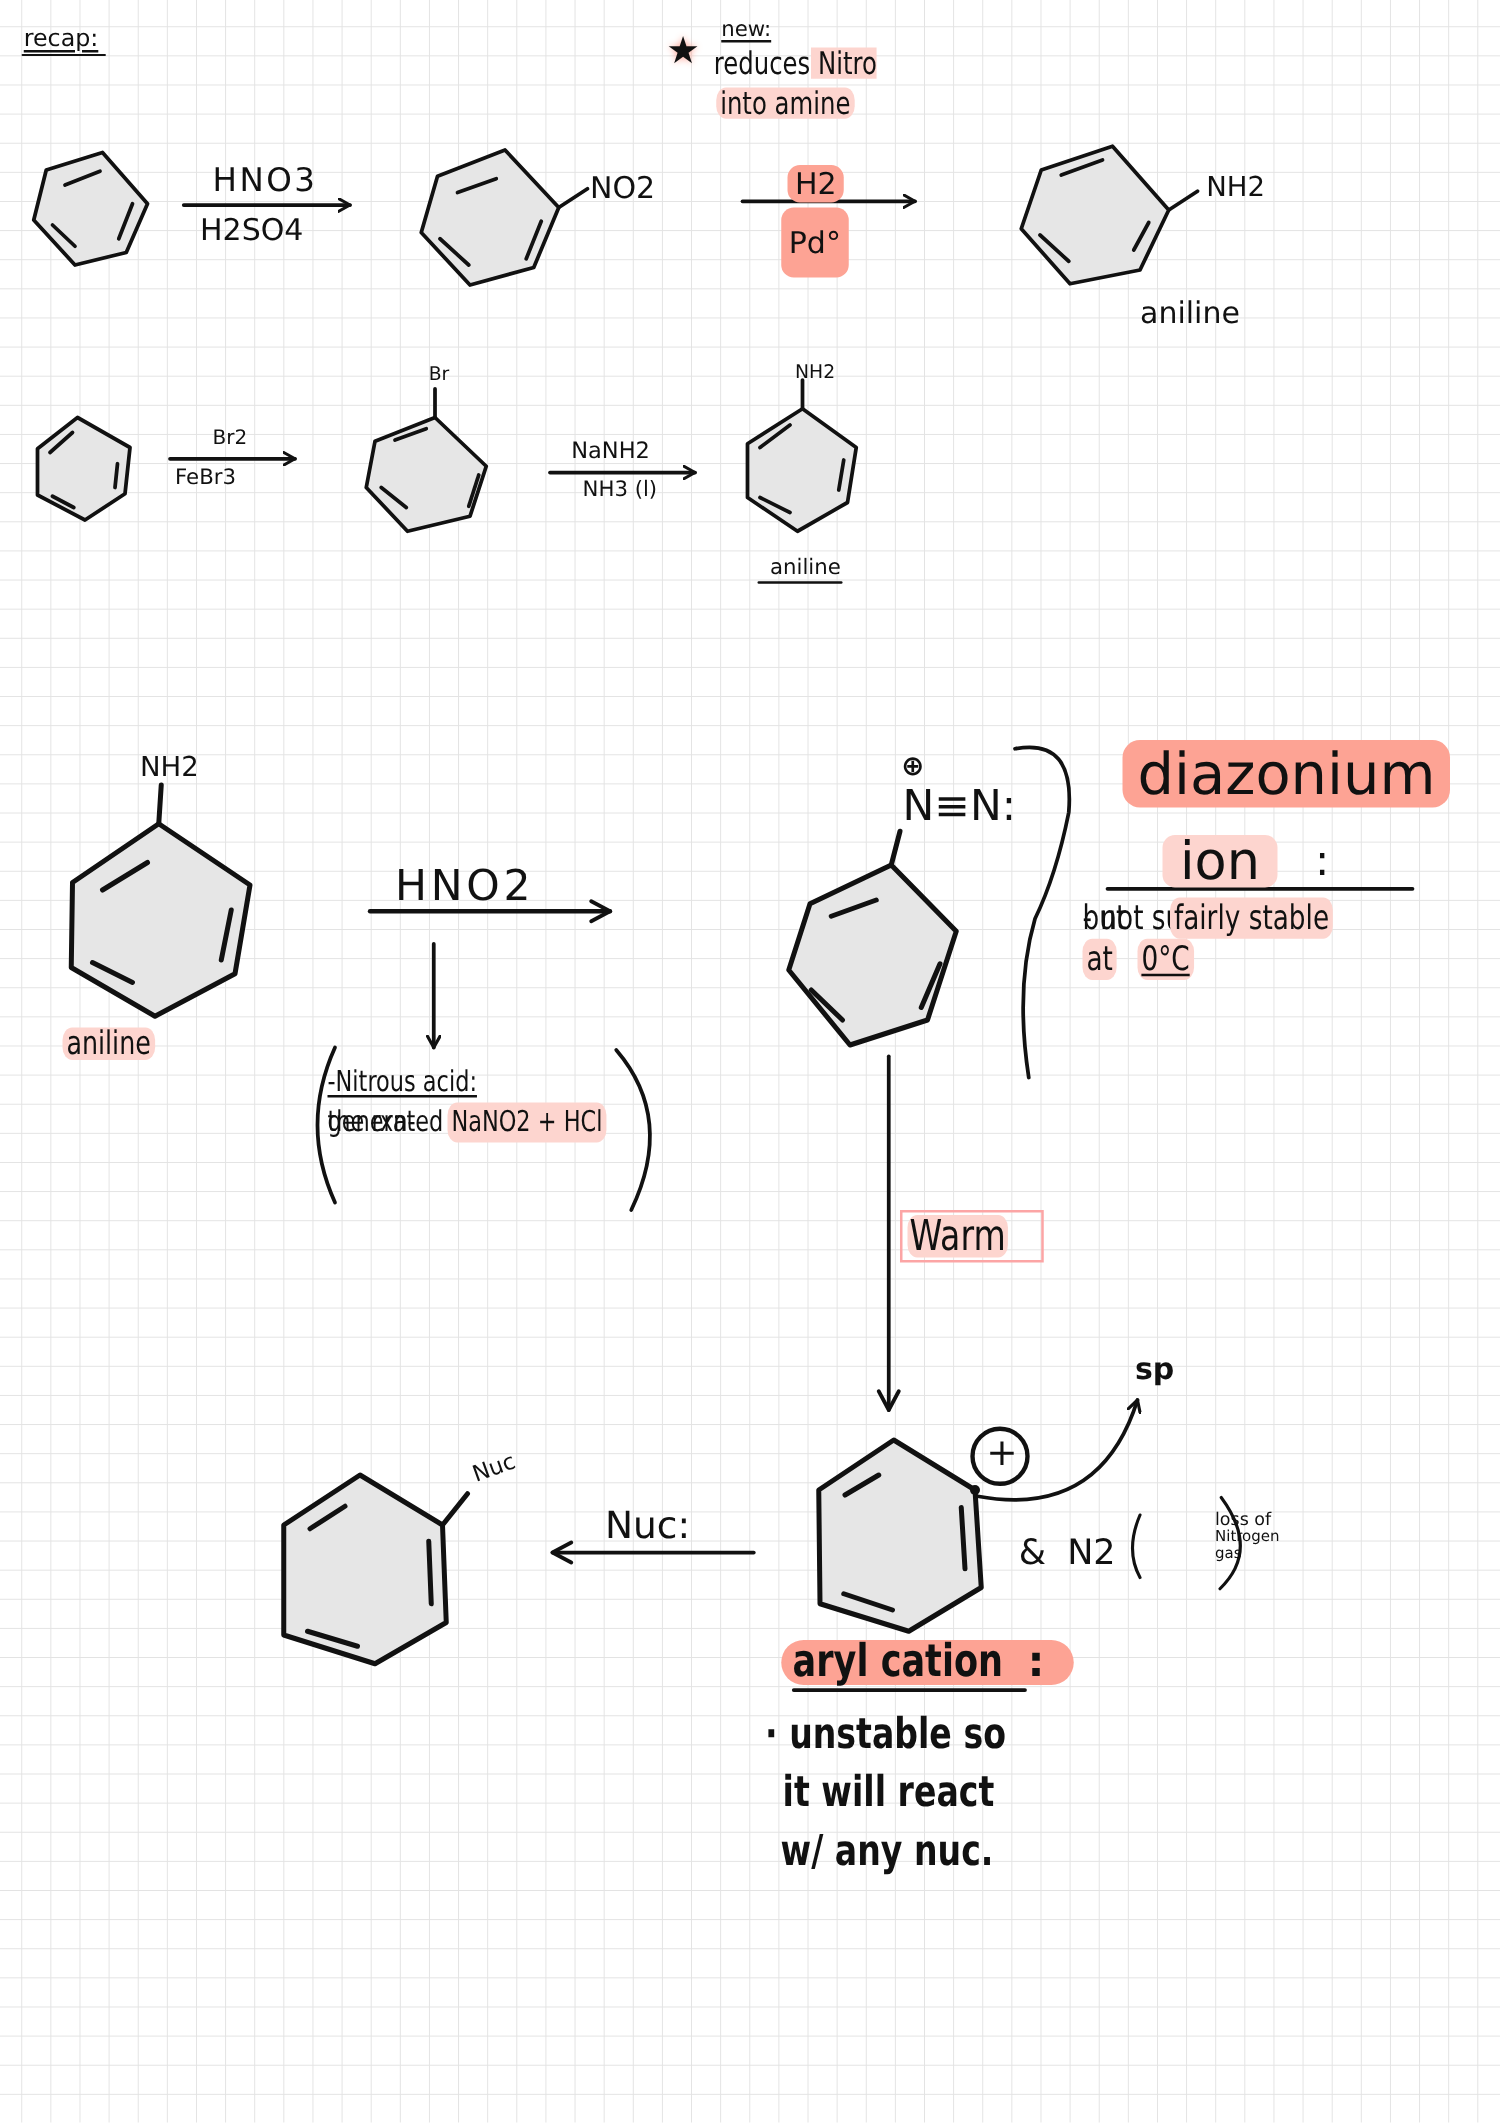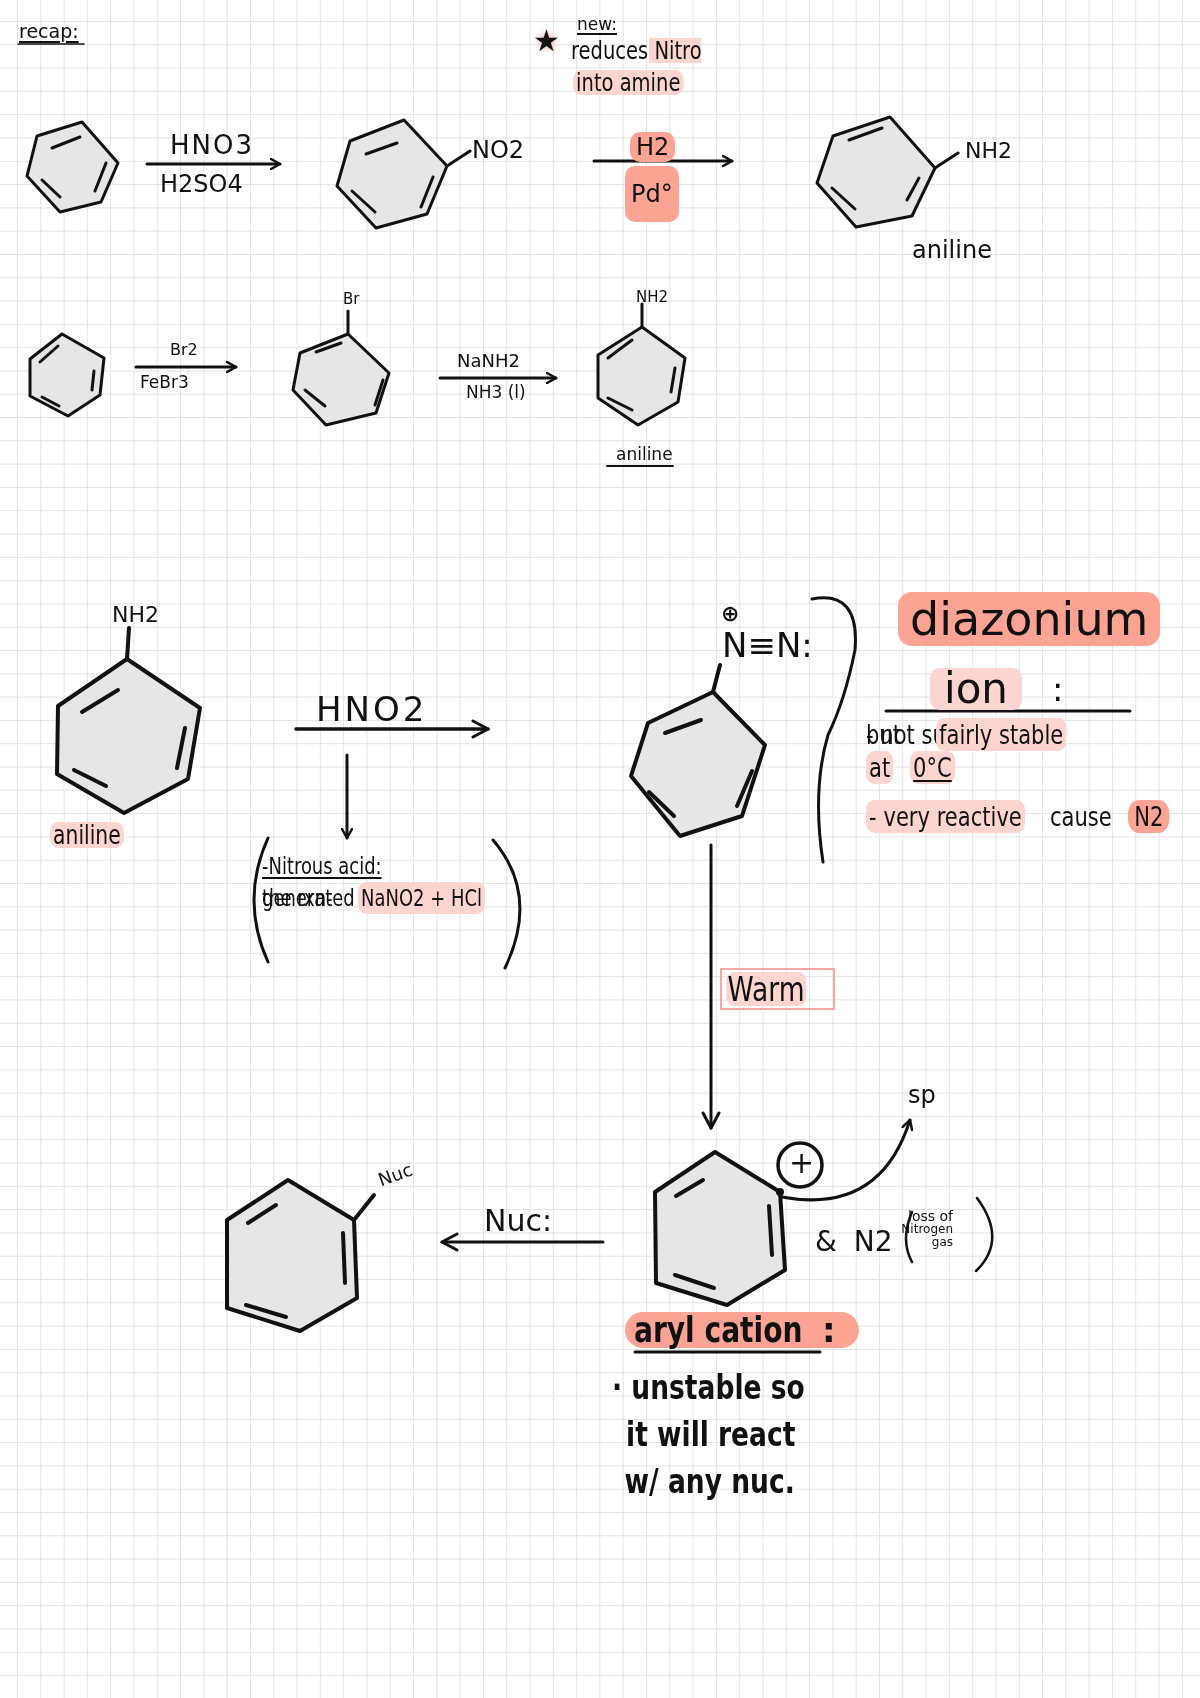--- a/index.html
+++ b/index.html
@@ -184,38 +184,33 @@
 <div class="abs hand" style="left:1052px;top:672px;font-size:34px;">:</div>
 <div class="abs hand" style="left:866px;top:718px;font-size:27px;line-height:33px;">
   <div class="cond">- not super stable,</div><br>
   <div style="margin-top:-33px;">
     <span class="cond" style="width:70px;">but</span><span class="cond hl">fairly stable</span>
   </div>
   <div>
     <span class="cond hl">at</span>
     <span class="cond hl u">0°C</span>
   </div>
-  <div style="margin-top:16px;">
-    <span class="cond hl">- very reactive</span>
-    <span class="cond" style="margin-left:-28px;">cause</span>
-    <span class="cond hl-strong" style="margin-left:-10px;">N2</span>
-  </div>
 </div>
 
 <div class="abs hand boxed" style="left:720px;top:968px;font-size:34px;">
   <span class="cond hl" style="padding:0 2px;">Warm</span>
 </div>
 
 <div class="abs hand" style="left:789px;top:1148px;font-size:30px;">+</div>
-<div class="abs hand" style="left:908px;top:1083px;font-size:24px;">sp</div>
+<div class="abs hand" style="left:908px;top:1083px;font-size:24px;font-weight:bold;">sp</div>
 <div class="abs hand" style="left:815px;top:1228px;font-size:28px;">
   <span>&amp;</span>
   <span style="margin-left:8px;">N2</span>
 </div>
-<div class="abs hand" style="left:893px;top:1210px;font-size:14px;line-height:13px;text-align:right;width:60px;">
+<div class="abs hand" style="left:972px;top:1210px;font-size:14px;line-height:13px;text-align:left;width:60px;">
   <div>loss of</div>
   <div style="font-size:12px;">Nitrogen</div>
   <div style="font-size:12px;">gas</div>
 </div>
 <div class="abs hand hl-strong" style="left:625px;top:1312px;font-size:36px;padding:0 9px;border-radius:20px;font-weight:bold;">
   <span class="cond">aryl cation</span>
 </div>
 <div class="abs hand" style="left:822px;top:1313px;font-size:34px;font-weight:bold;">:</div>
 <div class="abs hand" style="left:612px;top:1364px;font-size:34px;line-height:47px;font-weight:bold;">
   <div class="cond">· unstable so</div><br>

